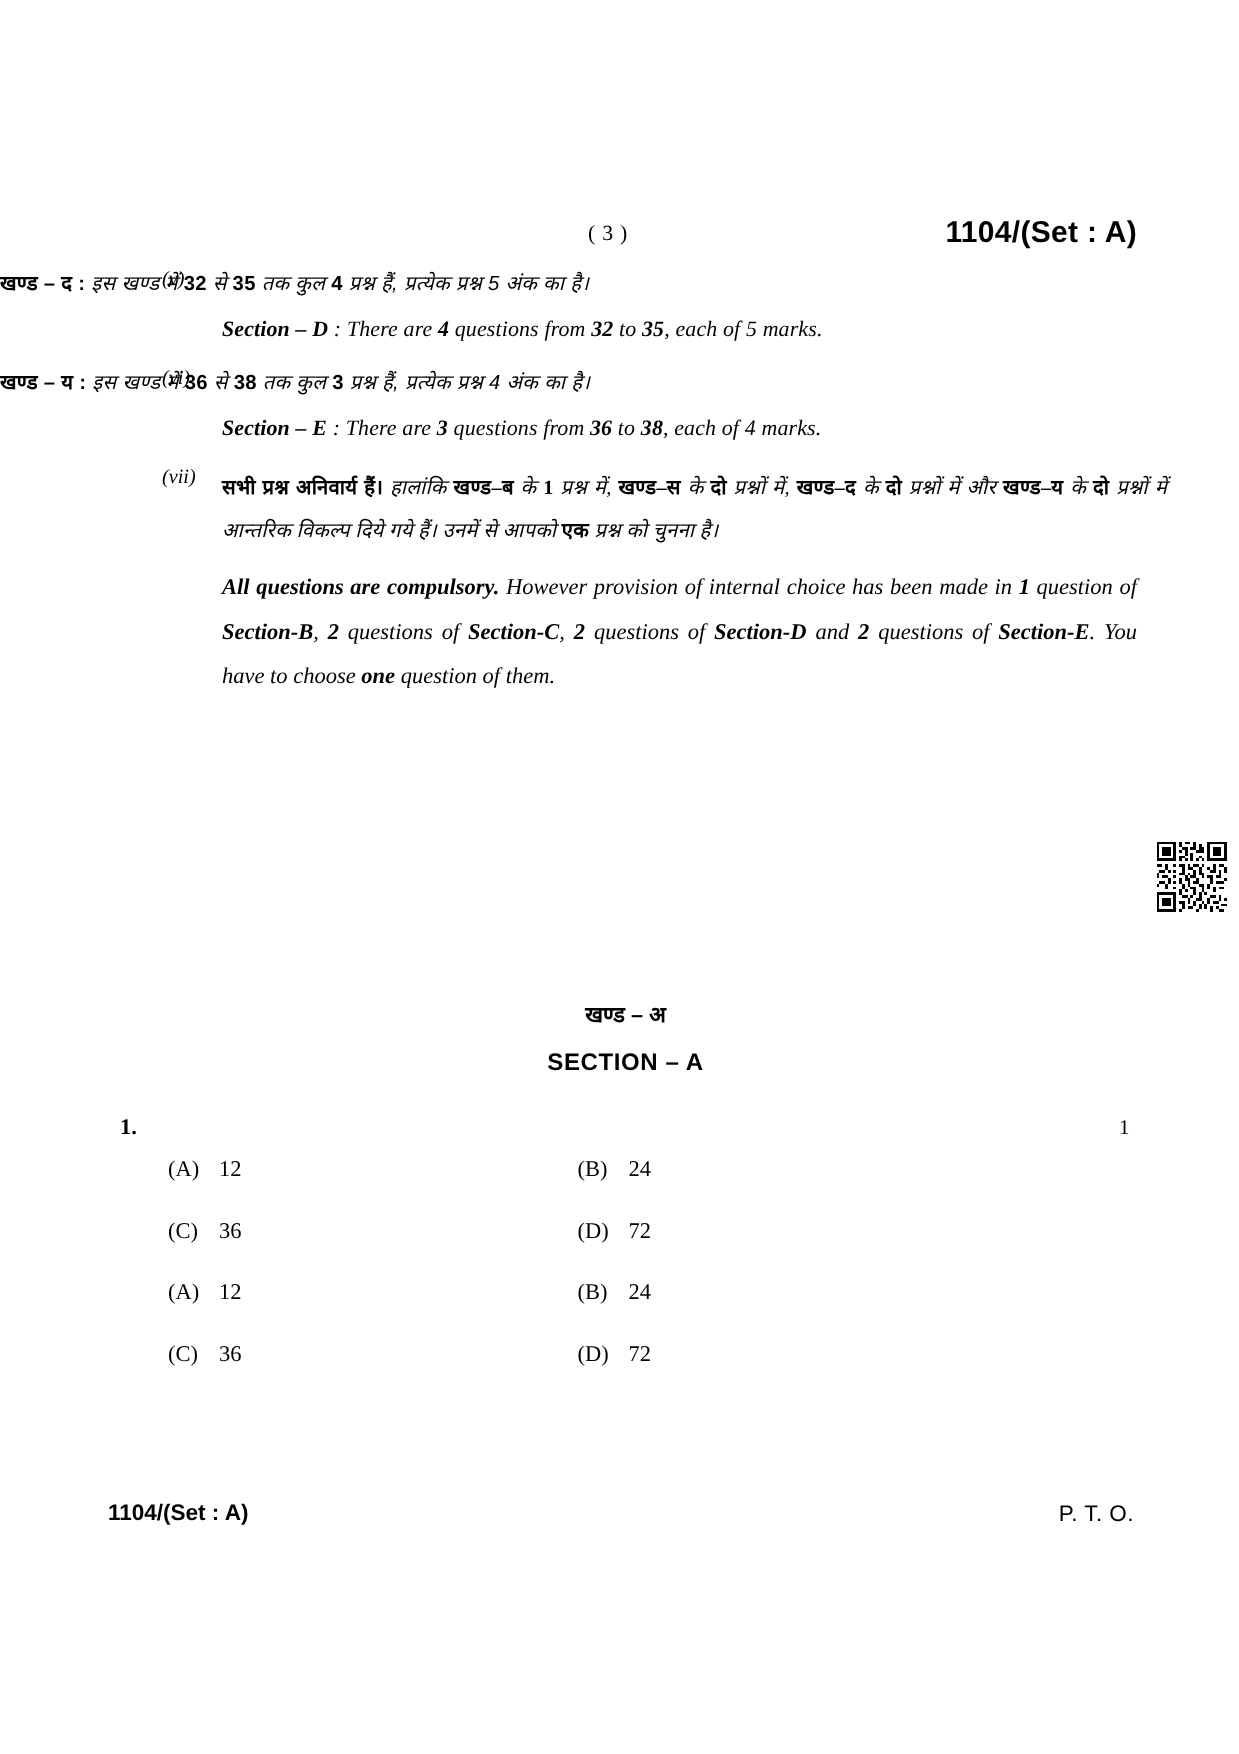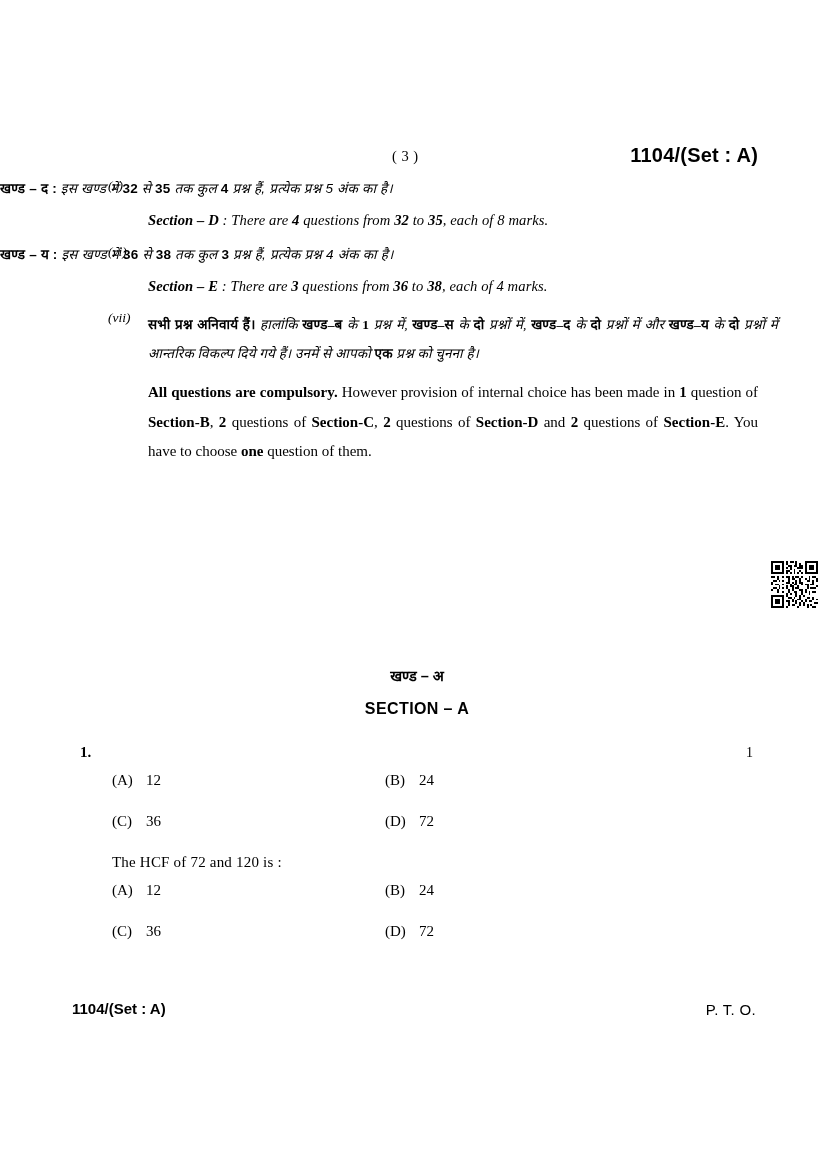--- a/index.html
+++ b/index.html
@@ -99,20 +99,21 @@
     font-style: italic;
     font-size: 13.5px;
     line-height: 29px;
     text-align: justify;
     letter-spacing: 0.2px;
   }
   .para-en {
     margin-left: 148px;
     margin-right: 68px;
     font-family: "Liberation Serif", serif;
+    font-style: italic;
     font-size: 15px;
     line-height: 29.5px;
     text-align: justify;
   }
 
   
   .qr {
     position: absolute;
     left: 771px;
     top: 561px;
@@ -234,21 +235,21 @@
     <div class="page-num">( 3 )</div>
     <div class="paper-code">1104/(Set : A)</div>
   </div>
 
   <div class="instructions">
 
     <div class="inst-item">
       <div class="roman">(v)</div>
       <div class="line-hi"><span class="bh">खण्ड – द :</span><span> इस खण्ड में </span><span class="bh">32</span><span> से </span><span class="bh">35</span><span> तक कुल </span><span class="bh">4</span><span> प्रश्न हैं, प्रत्येक प्रश्न 5 अंक का है।</span></div>
       <div class="gap-sm"></div>
-      <div class="line-en"><span class="be">Section – D</span><span> : There are </span><span class="be">4</span><span> questions from </span><span class="be">32</span><span> to </span><span class="be">35</span><span>, each of 8 marks.</span></div>
+      <div class="line-en"><span class="be">Section – D</span><span> : There are </span><span class="be">4</span><span> questions from </span><span class="be">32</span><span> to </span><span class="be">35</span><span>, each of 5 marks.</span></div>
     </div>
 
     <div class="gap-md"></div>
 
     <div class="inst-item">
       <div class="roman">(vi)</div>
       <div class="line-hi"><span class="bh">खण्ड – य :</span><span> इस खण्ड में </span><span class="bh">36</span><span> से </span><span class="bh">38</span><span> तक कुल </span><span class="bh">3</span><span> प्रश्न हैं, प्रत्येक प्रश्न 4 अंक का है।</span></div>
       <div class="gap-sm"></div>
       <div class="line-en"><span class="be">Section – E</span><span> : There are </span><span class="be">3</span><span> questions from </span><span class="be">36</span><span> to </span><span class="be">38</span><span>, each of 4 marks.</span></div>
     </div>
@@ -408,23 +409,20 @@
 
     <div class="opt-row">
       <div class="opt opt-left">
         <span class="lab">(C)</span><span>36</span>
       </div>
       <div class="opt opt-right">
         <span class="lab">(D)</span><span>72</span>
       </div>
     </div>
 
-    <div class="q-row">
-      <div class="q-text-en">The HCF of 72 and 120 is :</div>
-    </div>
 
     <div class="opt-row">
       <div class="opt opt-left">
         <span class="lab">(A)</span><span>12</span>
       </div>
       <div class="opt opt-right">
         <span class="lab">(B)</span><span>24</span>
       </div>
     </div>
 

